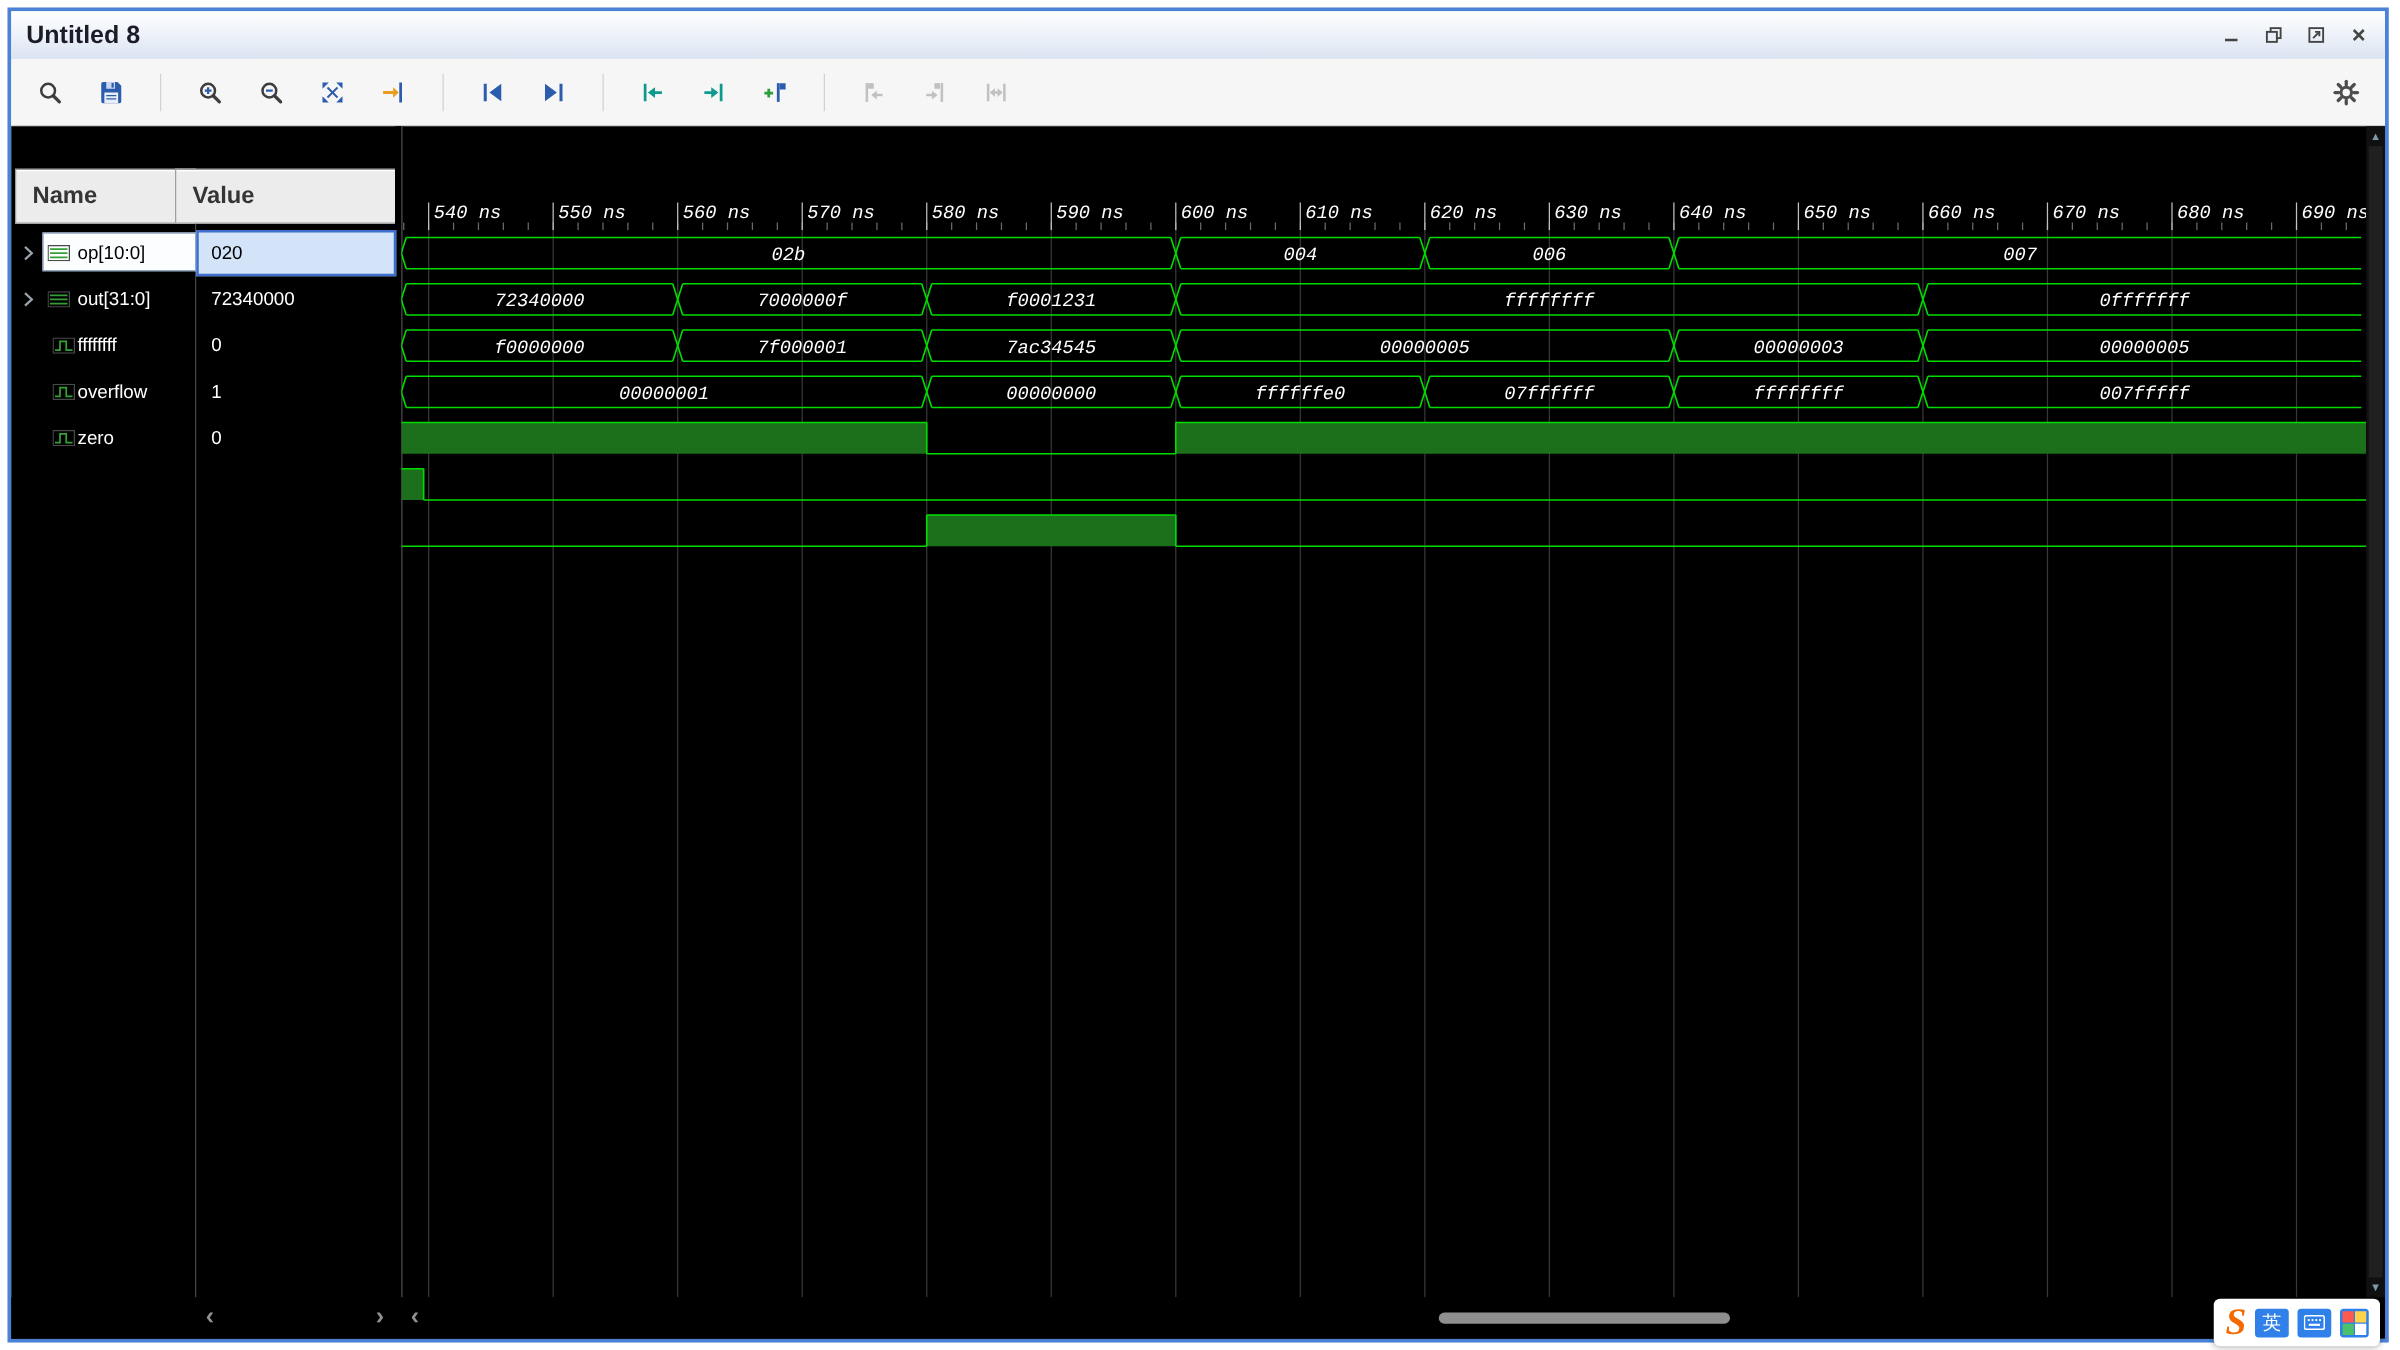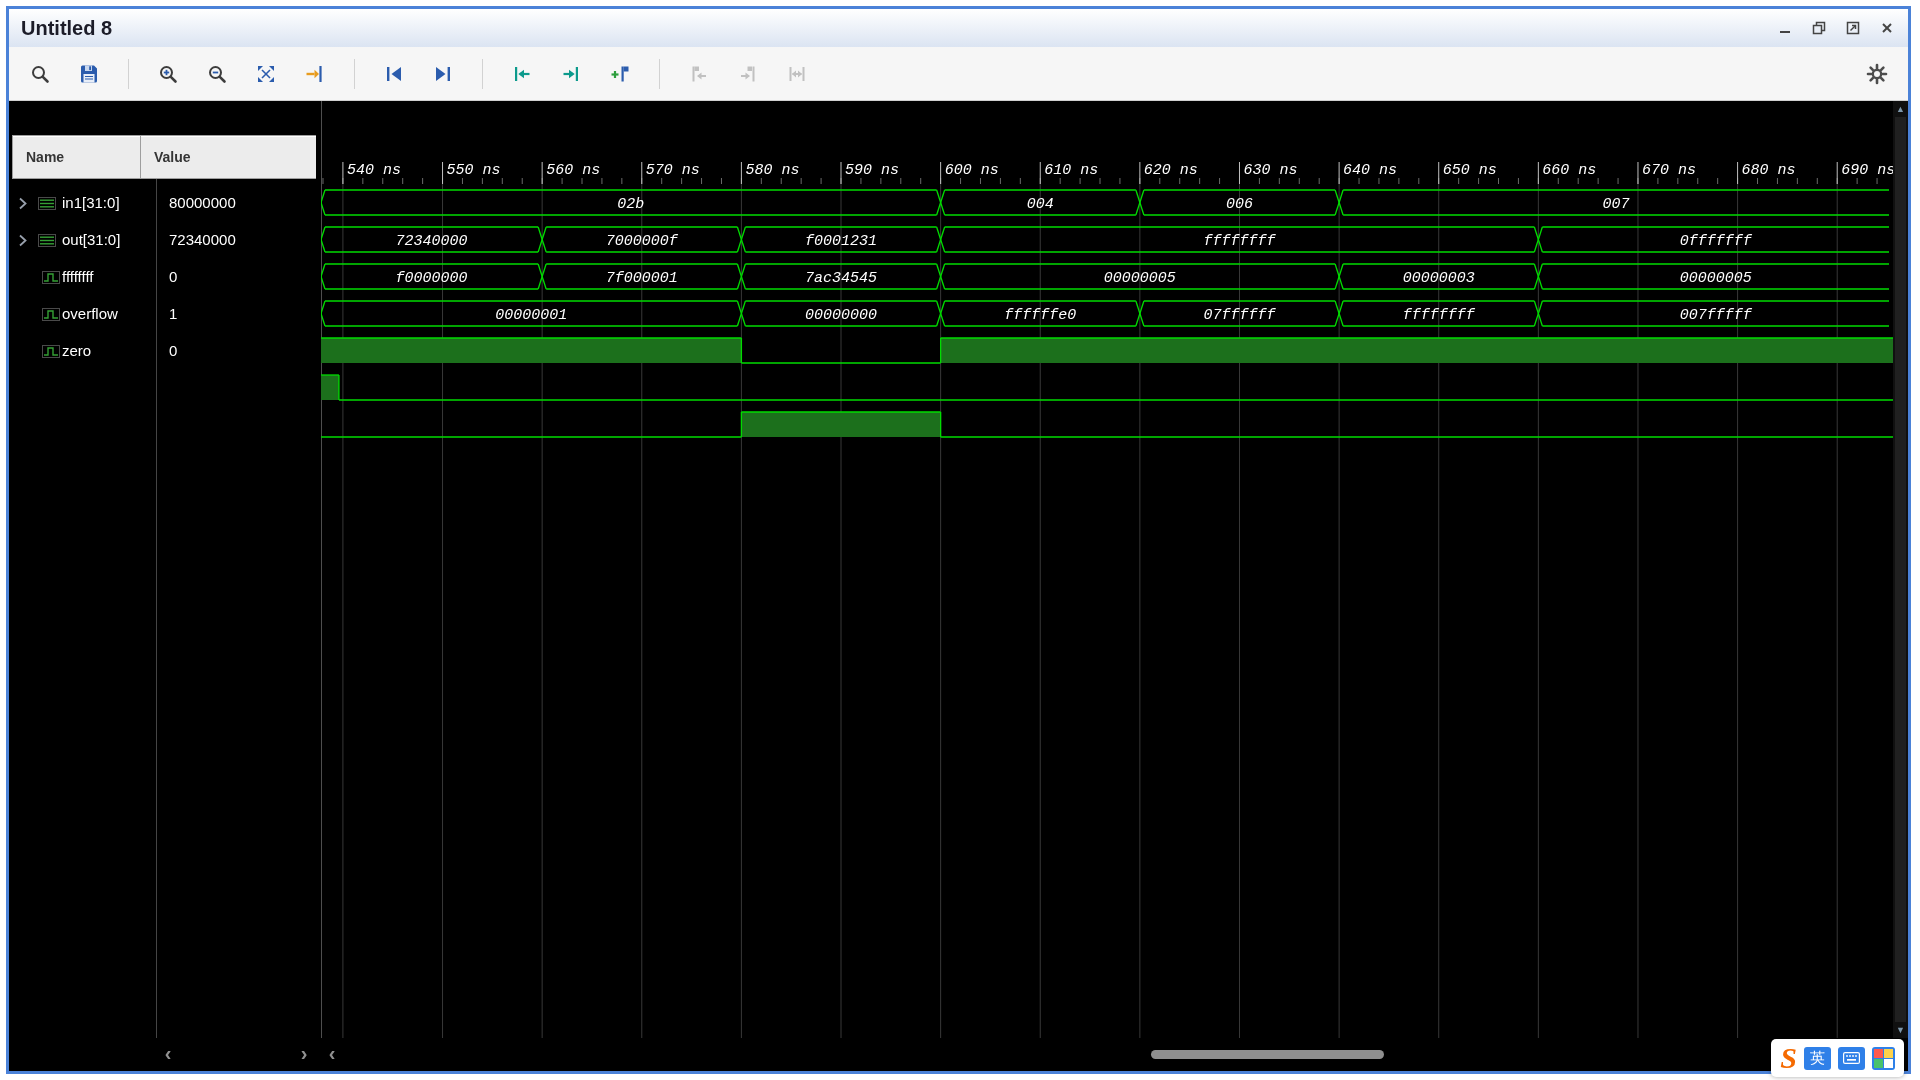--- a/index.html
+++ b/index.html
@@ -19,21 +19,21 @@
            border-bottom:1px solid #d0d0d0;display:flex;align-items:center;
            padding:0 14px;box-sizing:border-box;}
   #toolbar-icons{display:flex;align-items:center;gap:15px;}
   .tb-btn{width:34px;height:34px;display:flex;align-items:center;justify-content:center;border-radius:3px;}
   .tb-btn.dis{opacity:.85;}
   .tb-sep{width:1px;height:30px;background:#d2d2d2;margin:0 7px;}
   #toolbar-right{margin-left:auto;}
   
   #content{position:absolute;left:0;top:92px;right:0;bottom:0;background:#000;}
   .hdr{position:absolute;top:34px;height:44px;background:#ececec;border:1px solid #9e9e9e;
-       box-sizing:border-box;font-weight:bold;font-size:14px;color:#353535;line-height:42px;
+       box-sizing:border-box;font-weight:bold;font-size:19px;color:#353535;line-height:42px;
        padding-left:13px;box-shadow:inset 0 1px 0 #ffffff;}
   .name-hdr{left:3px;width:145px;}
   .value-hdr{left:131px;width:180px;}
   #col-div{position:absolute;left:147px;top:78px;bottom:33px;width:1px;background:#454545;}
   #splitter{position:absolute;left:307px;top:0;width:5px;bottom:33px;background:#000;border-right:1px solid #4e4e4e;}
   
   #signal-rows{position:absolute;left:3px;top:83px;width:304px;}
   .sigrow{position:relative;height:37px;}
   .chev{position:absolute;left:6px;top:12px;z-index:2;}
   .sig-ic{position:absolute;left:26px;top:12px;z-index:2;}
@@ -242,32 +242,33 @@
             <circle cx="12" cy="12" r="4.2" fill="none" stroke="#4d4d4d" stroke-width="2.4"></circle>
           </svg>
         </div>
       </div>
   </div>
 
   <div id="content">
     <div class="hdr name-hdr">Name</div>
     <div class="hdr value-hdr">Value</div>
     <div id="signal-rows">
-        <div class="sigrow">
+        <div class="sigrow selected">
+          <div class="sel-hl"></div>
           <div class="chev"><svg width="9" height="13" viewBox="0 0 9 13">
               <path d="M2 1.5L7.5 6.5L2 11.5" fill="none" stroke="#98a0ac" stroke-width="1.8"></path>
             </svg></div>
           <div class="sig-ic"><svg width="18" height="13" viewBox="0 0 18 13">
               <rect x="0.5" y="0.5" width="17" height="12" fill="none" stroke="#4a4a4a"></rect>
               <line x1="2" y1="3.2" x2="16" y2="3.2" stroke="#35a035" stroke-width="1.4"></line>
               <line x1="2" y1="6.5" x2="16" y2="6.5" stroke="#35a035" stroke-width="1.4"></line>
               <line x1="2" y1="9.8" x2="16" y2="9.8" stroke="#35a035" stroke-width="1.4"></line>
             </svg></div>
-          <div class="sig-name">in1[31:0]</div>
-          <div class="sig-val">80000000</div>
+          <div class="sig-name">op[10:0]</div>
+          <div class="sig-val">020</div>
         </div>
         <div class="sigrow">
           <div class="chev"><svg width="9" height="13" viewBox="0 0 9 13">
               <path d="M2 1.5L7.5 6.5L2 11.5" fill="none" stroke="#98a0ac" stroke-width="1.8"></path>
             </svg></div>
           <div class="sig-ic"><svg width="18" height="13" viewBox="0 0 18 13">
               <rect x="0.5" y="0.5" width="17" height="12" fill="none" stroke="#4a4a4a"></rect>
               <line x1="2" y1="3.2" x2="16" y2="3.2" stroke="#35a035" stroke-width="1.4"></line>
               <line x1="2" y1="6.5" x2="16" y2="6.5" stroke="#35a035" stroke-width="1.4"></line>
               <line x1="2" y1="9.8" x2="16" y2="9.8" stroke="#35a035" stroke-width="1.4"></line>

